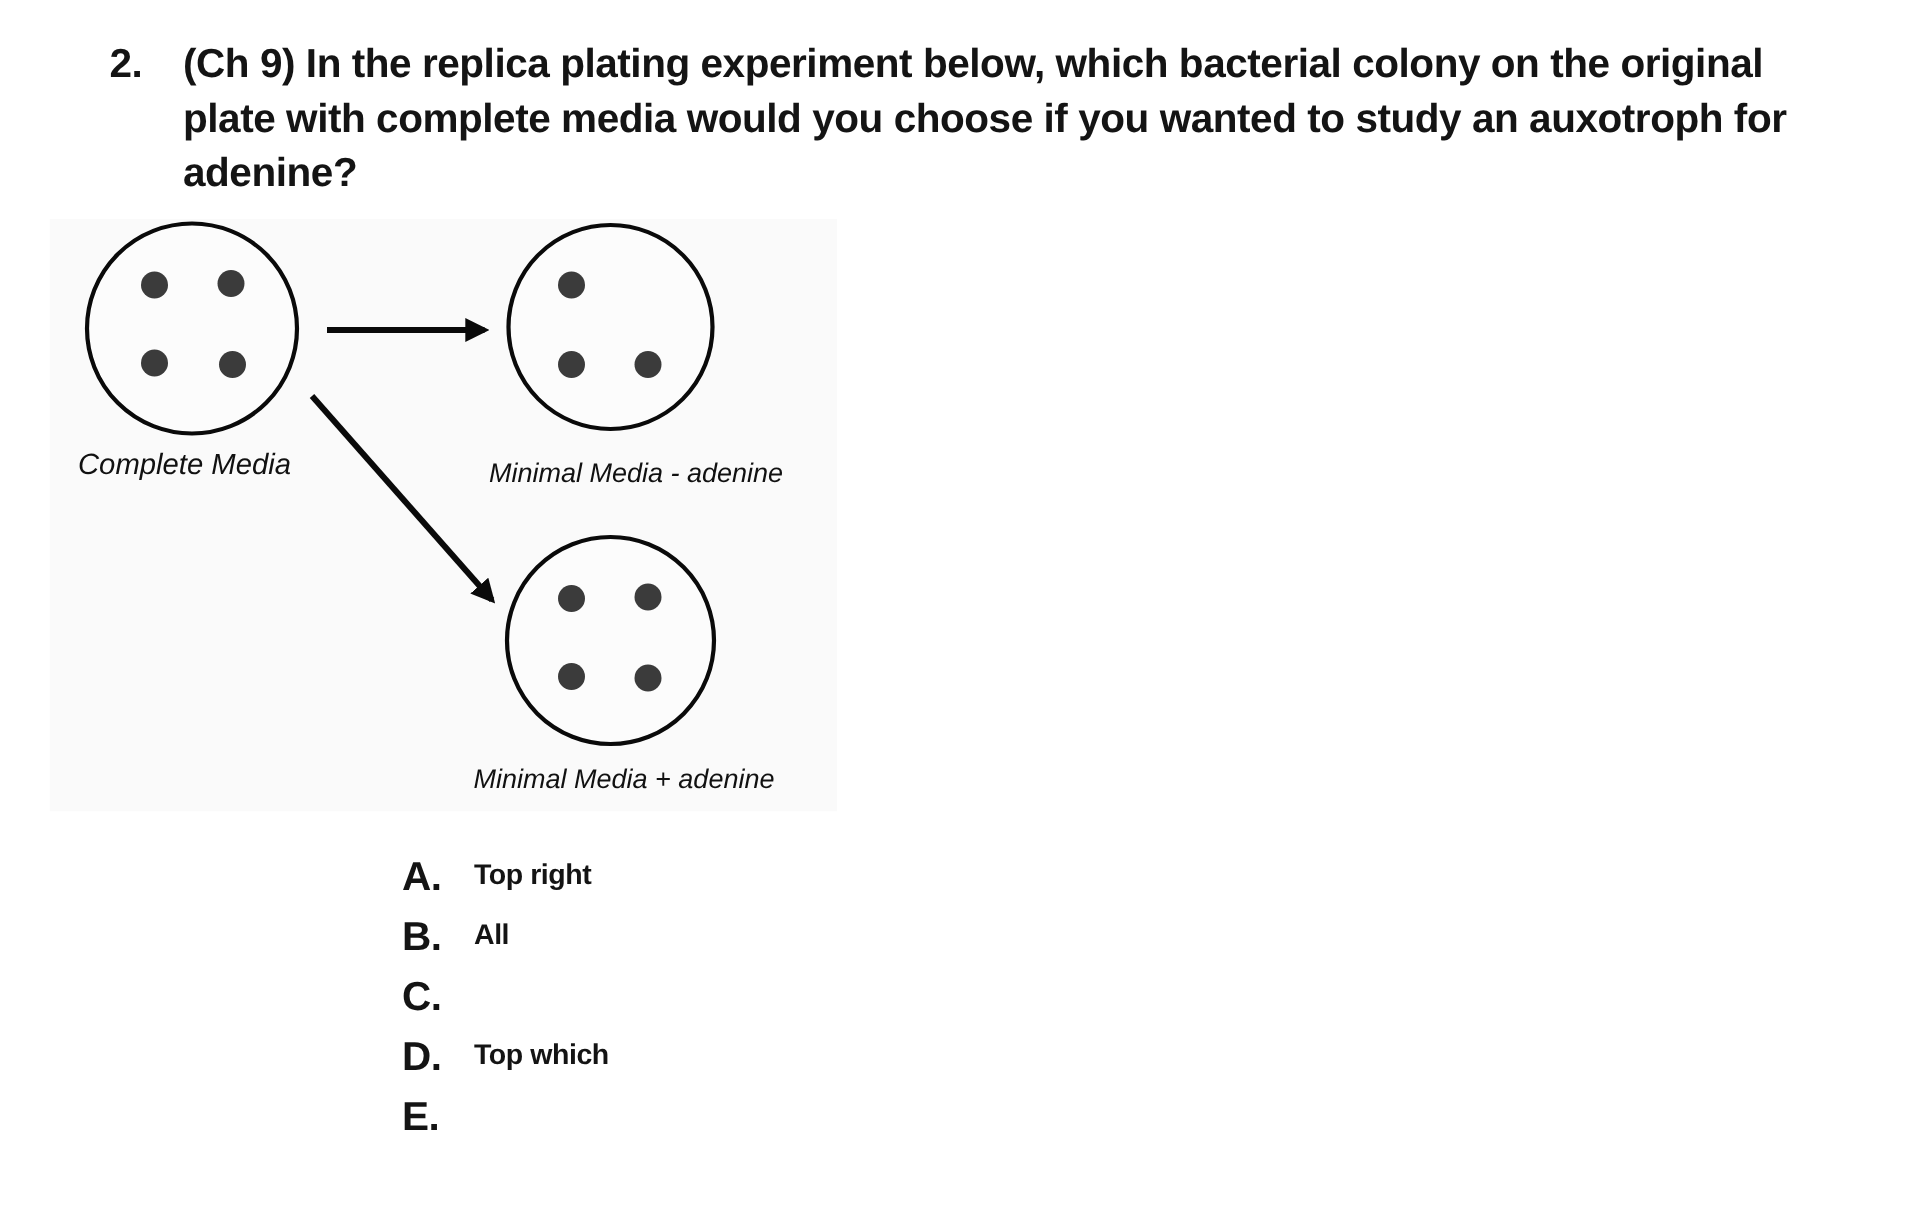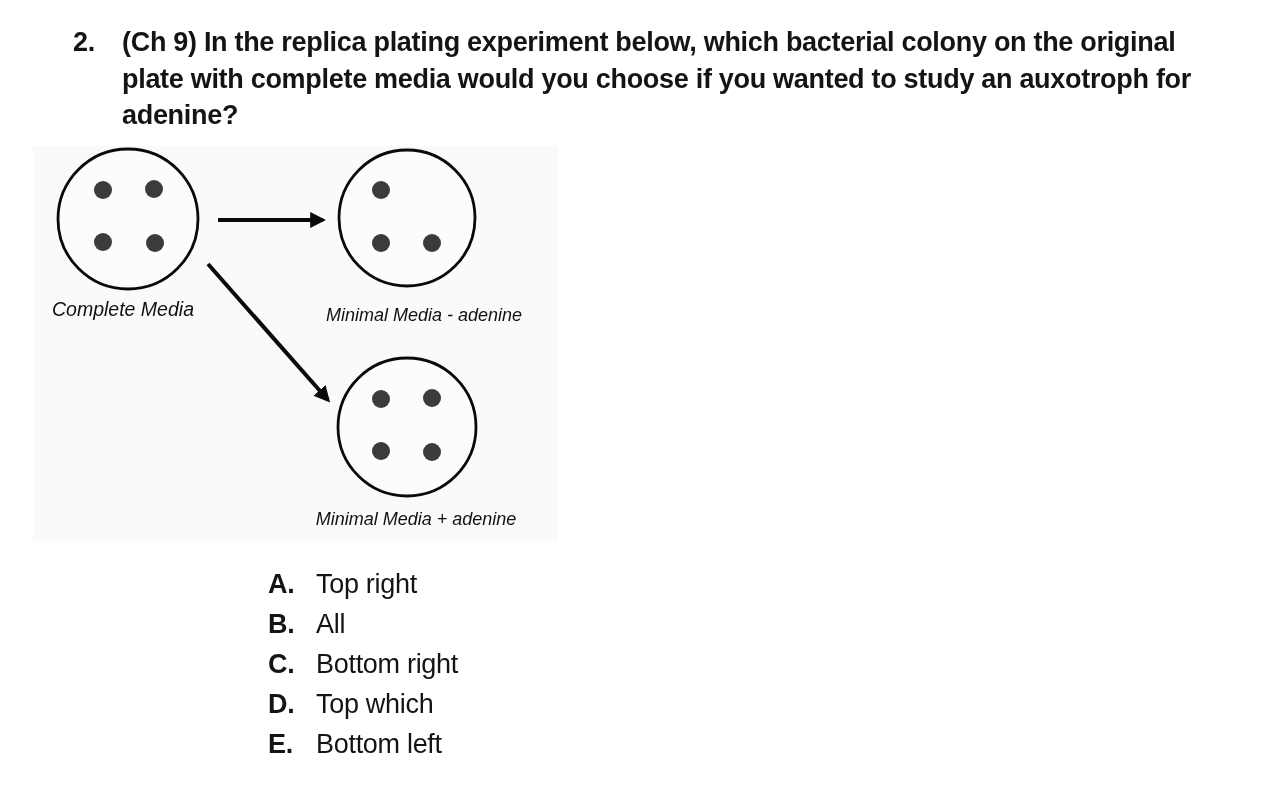--- a/index.html
+++ b/index.html
@@ -63,22 +63,22 @@
     align-items: center;
   }
   .choice .letter {
     width: 48px;
     flex: 0 0 48px;
     font-size: 27px;
     font-weight: bold;
     letter-spacing: -0.3px;
   }
   .choice .ctext {
-    font-size: 27px;
-    font-weight: normal;
+    font-size: 19px;
+    font-weight: bold;
     letter-spacing: -0.3px;
     white-space: nowrap;
   }
 </style>
 </head>
 <body>
 
 <div class="page">
 
   <div class="question">
@@ -124,25 +124,23 @@
     <div class="choice">
       <span class="letter">A.</span>
       <span class="ctext">Top right</span>
     </div>
     <div class="choice">
       <span class="letter">B.</span>
       <span class="ctext">All</span>
     </div>
     <div class="choice">
       <span class="letter">C.</span>
-      <span class="ctext">Bottom right</span>
     </div>
     <div class="choice">
       <span class="letter">D.</span>
       <span class="ctext">Top which</span>
     </div>
     <div class="choice">
       <span class="letter">E.</span>
-      <span class="ctext">Bottom left</span>
     </div>
   </div>
 
 </div>
 
 </body></html>

